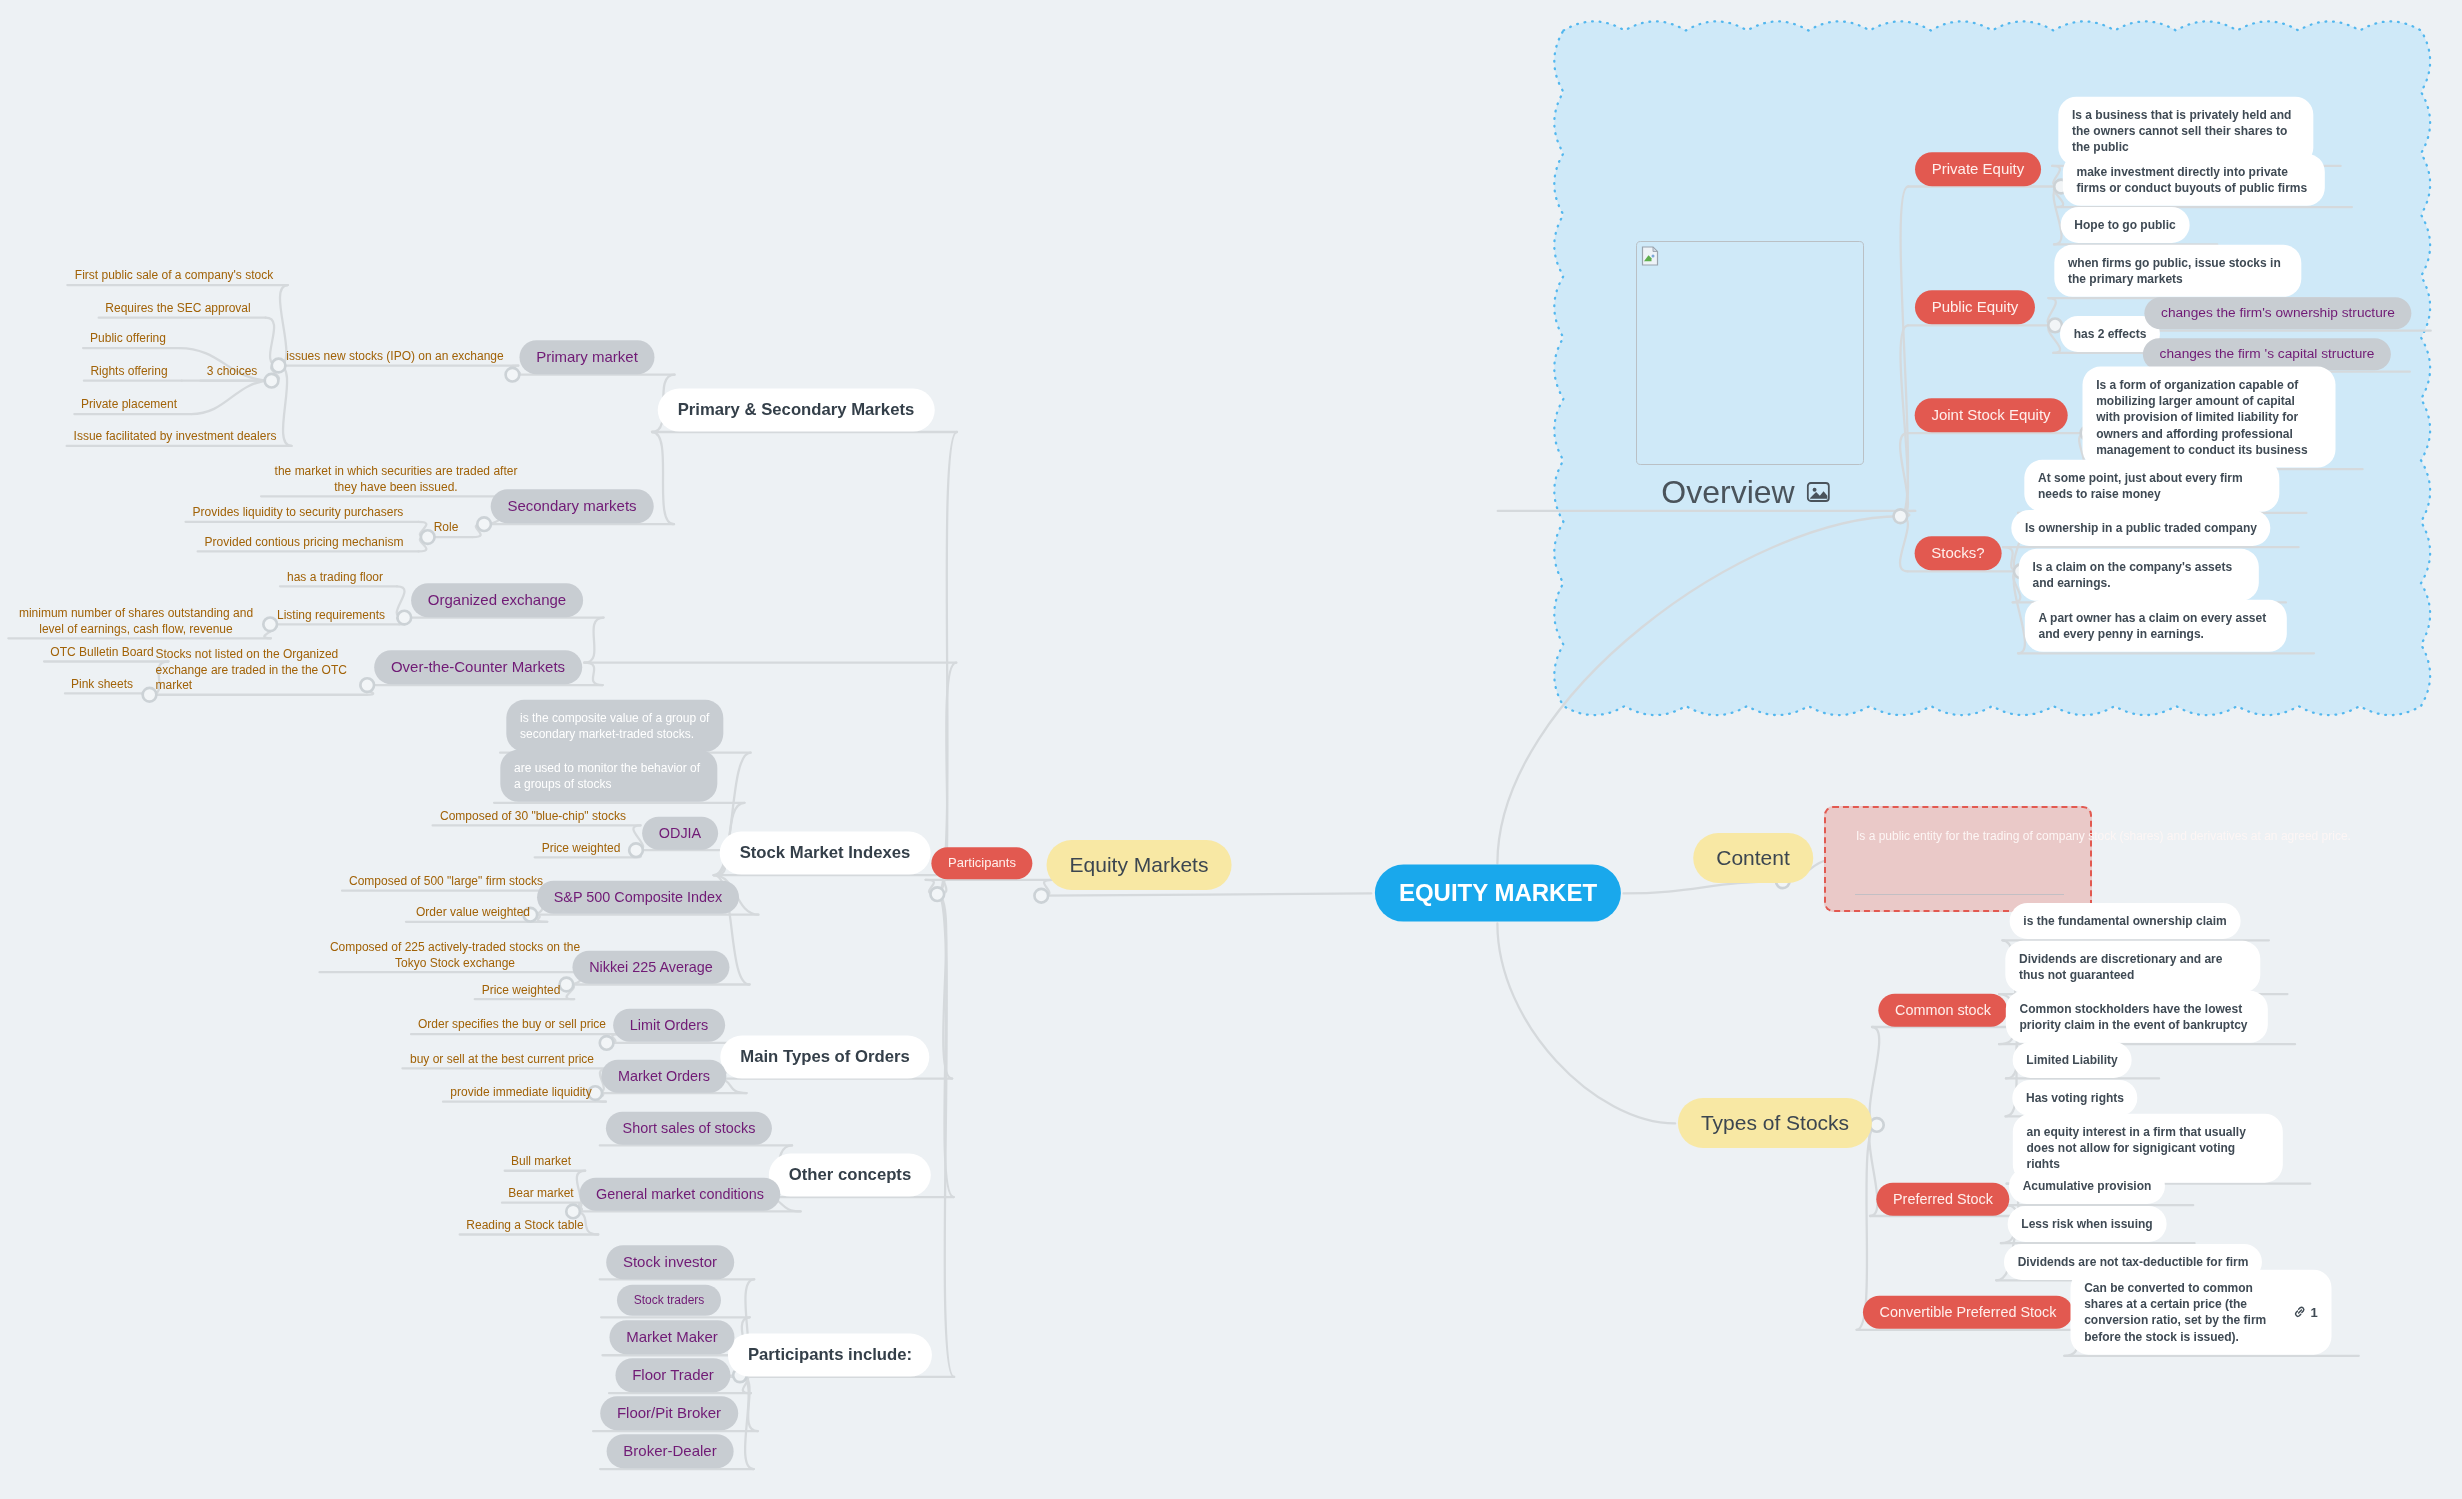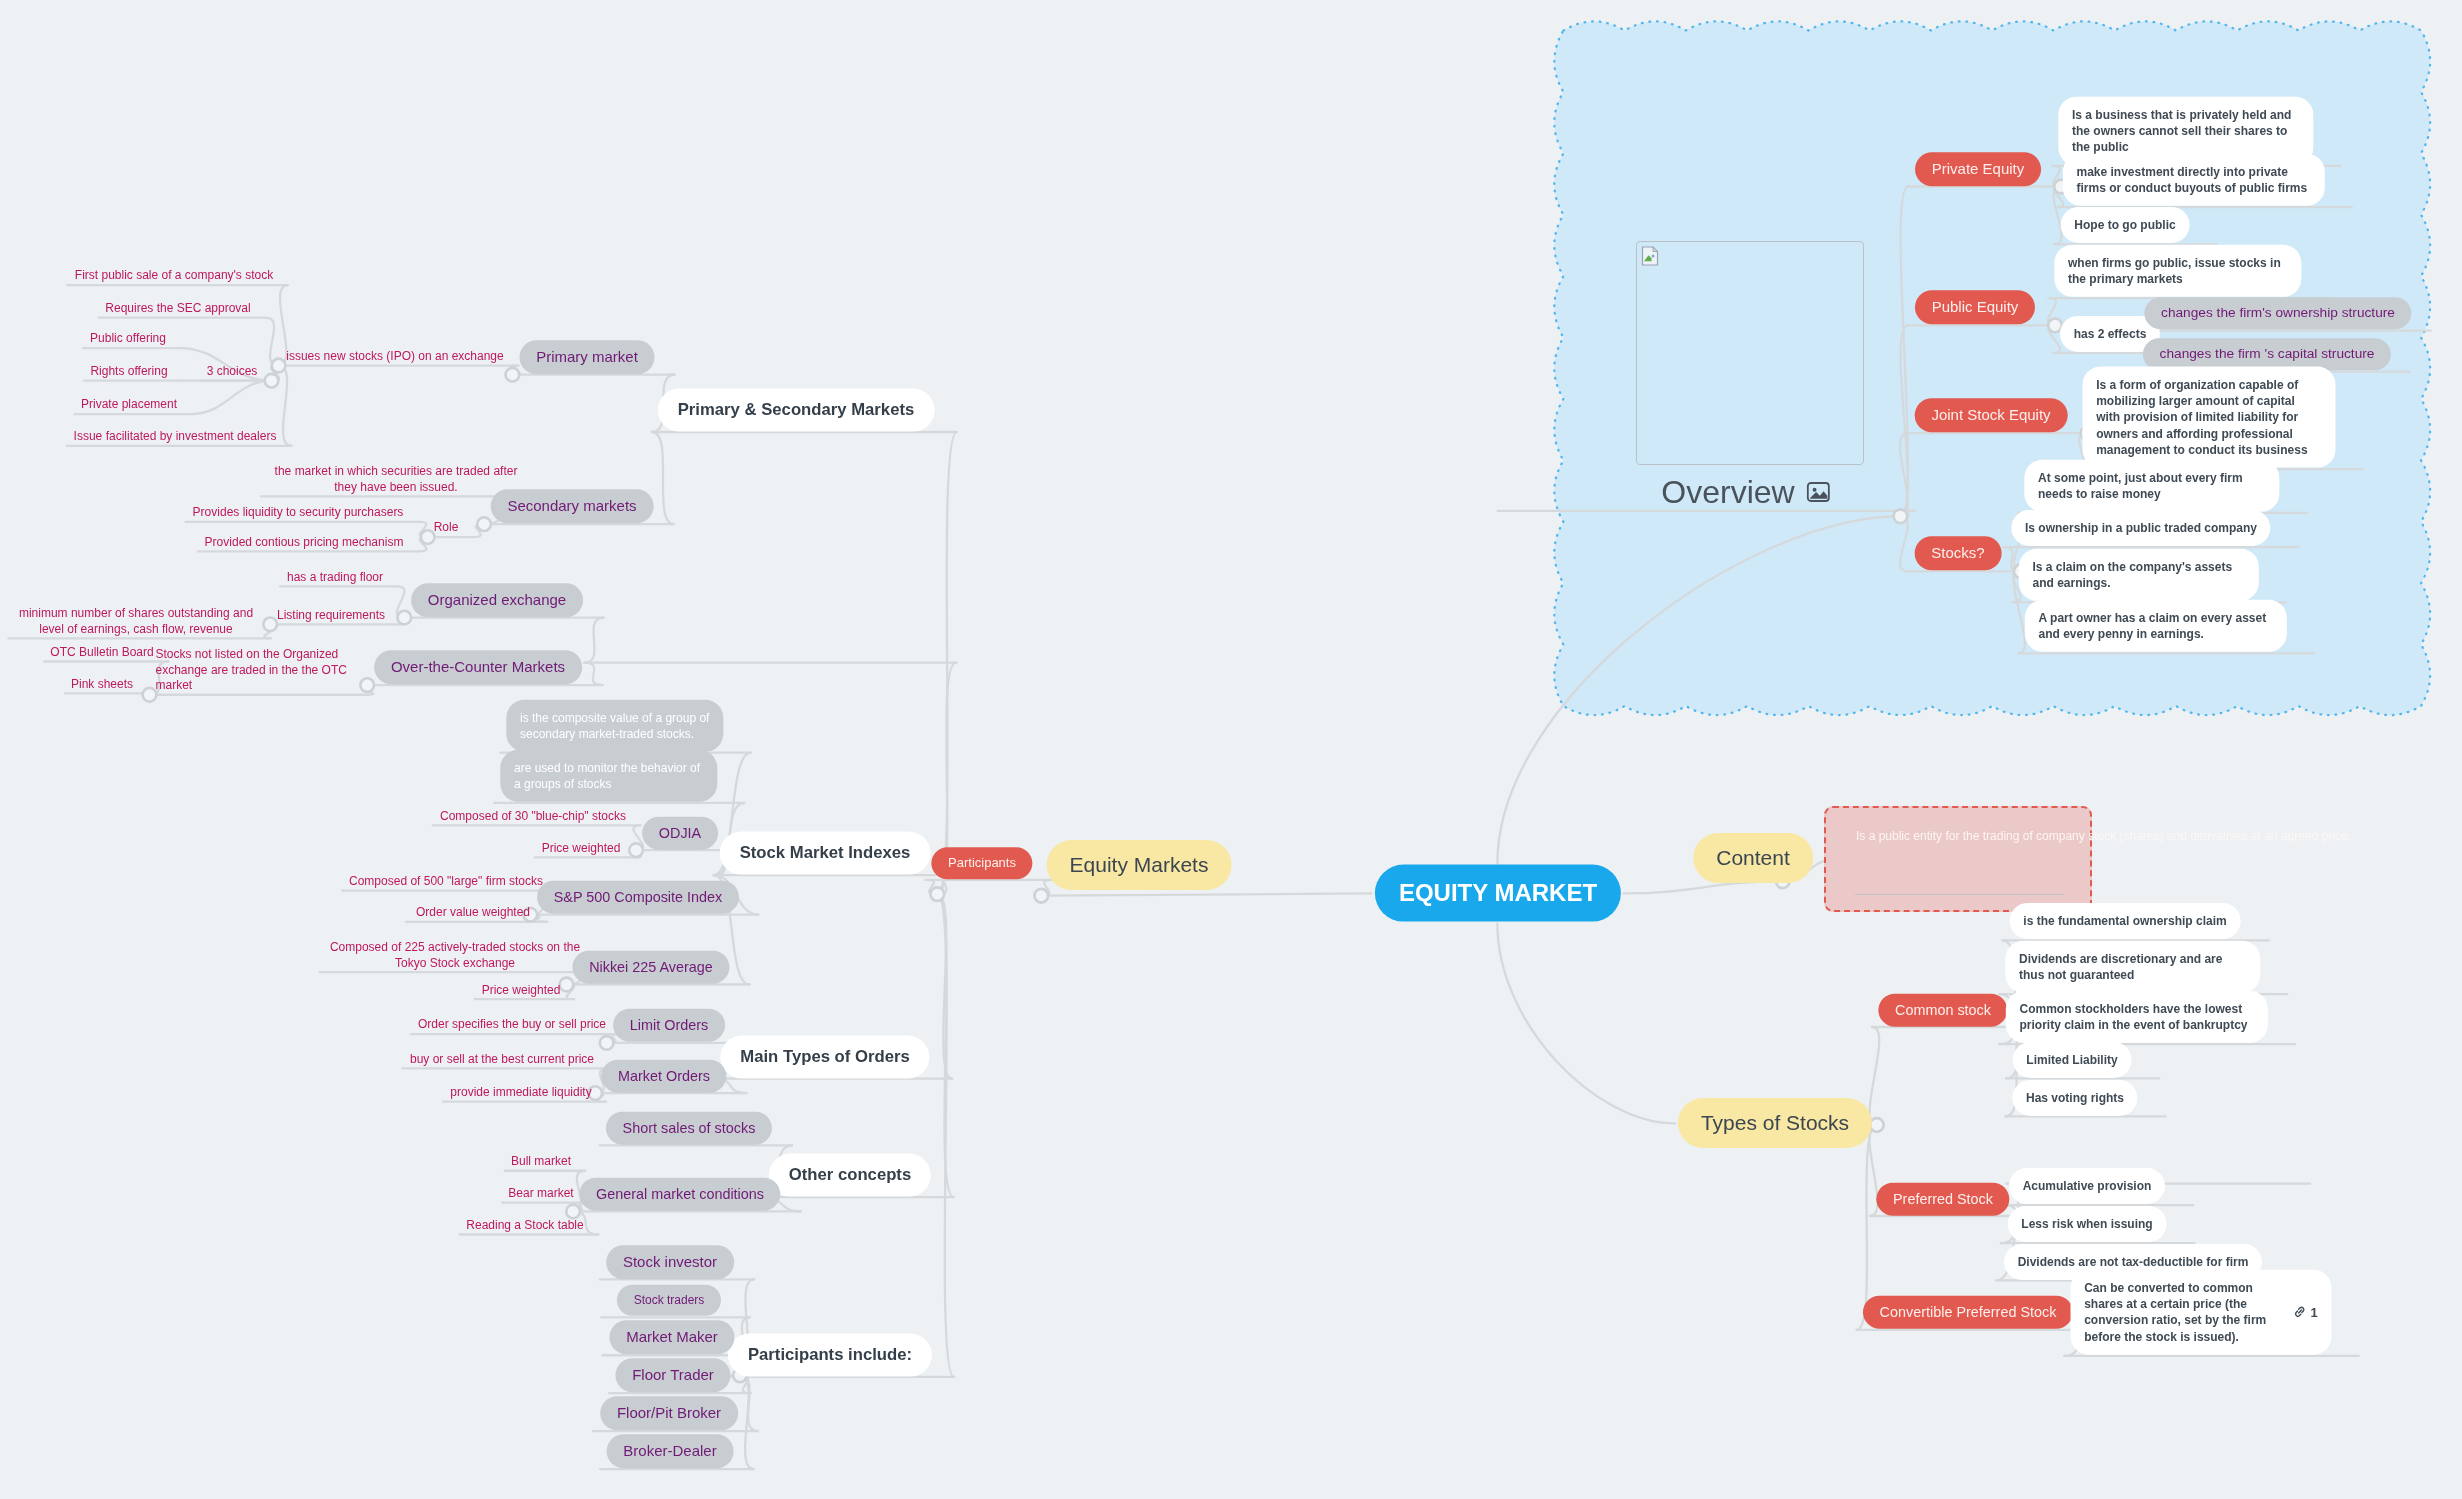--- a/index.html
+++ b/index.html
@@ -4,21 +4,21 @@
 <title>EQUITY MARKET</title>
 <style>
   html,body{margin:0;padding:0;}
   body{width:2462px;height:1500px;background:#edf1f4;position:relative;overflow:hidden;
        font-family:"Liberation Sans",sans-serif;}
   #canvas{position:absolute;inset:0;width:2462px;height:1500px;}
   #wires{position:absolute;inset:0;z-index:1;}
   .node{position:absolute;transform:translate(-50%,-50%);z-index:2;white-space:nowrap;
         font-family:"Liberation Sans",sans-serif;}
   .wrap{white-space:normal;}
-  .label{font-size:12px;color:#be185d;text-align:center;line-height:1.3;}
+  .label{font-size:12px;color:#a16207;text-align:center;line-height:1.3;}
   .biglabel{font-size:32px;color:#4a535b;display:flex;align-items:center;gap:12px;}
   .pill-gray{background:#c8cdd2;color:#701a75;font-size:14.4px;padding:8.3px 16.7px;border-radius:24px;}
   .pill-red{background:#e25950;color:#ffefec;font-size:15px;padding:8.3px 16.7px;border-radius:24px;}
   .topic{background:#ffffff;color:#343f49;font-weight:700;font-size:16.7px;padding:11.4px 20px;border-radius:23px;}
   .yellow{background:#f8e8a4;color:#3c4650;font-size:21px;padding:13px 23px;border-radius:26px;}
   .root{background:#19a8ec;color:#ffffff;font-weight:700;font-size:24px;padding:14.4px 24px;border-radius:29px;}
   .bubble-white{background:#ffffff;color:#3f4a54;font-weight:700;font-size:12px;padding:10px 13.7px;
         border-radius:18px;text-align:left;line-height:1.35;}
   .bubble-gray{background:#c8cdd2;color:#ffffff;font-size:12px;padding:10px 13.7px;
         border-radius:18px;text-align:left;line-height:1.35;}
@@ -338,20 +338,21 @@
     <div class="node yellow" style="left: 1753px; top: 858px;"><span>Content</span></div>
     <div class="node pinknote" style="left: 1958px; top: 859px; width: 268px; height: 106px;"><span>Is a public entity for the trading of company stock (shares) and derivatives at an agreed price.</span><span class="divider"></span></div>
     <div class="node yellow" style="left: 1775px; top: 1123px;"><span>Types of Stocks</span></div>
     <div class="node pill-red" style="left: 1943px; top: 1010px; font-size: 14.4px;"><span>Common stock</span></div>
     <div class="node bubble-white" style="left: 2125px; top: 921px;"><span>is the fundamental ownership claim</span></div>
     <div class="node bubble-white wrap" style="left: 2133px; top: 967px; max-width: 228px;"><span>Dividends are discretionary and are thus not guaranteed</span></div>
     <div class="node bubble-white wrap" style="left: 2137px; top: 1017px; max-width: 235px;"><span>Common stockholders have the lowest priority claim in the event of bankruptcy</span></div>
     <div class="node bubble-white" style="left: 2072px; top: 1060px;"><span>Limited Liability</span></div>
     <div class="node bubble-white" style="left: 2075px; top: 1098px;"><span>Has voting rights</span></div>
     <div class="node pill-red" style="left: 1943px; top: 1199px; font-size: 14.4px;"><span>Preferred Stock</span></div>
+    <div class="node bubble-white wrap" style="left: 2148px; top: 1148px; max-width: 243px;"><span>an equity interest in a firm that usually does not allow for signigicant voting rights</span></div>
     <div class="node bubble-white" style="left: 2087px; top: 1186px;"><span>Acumulative provision</span></div>
     <div class="node bubble-white" style="left: 2087px; top: 1224px;"><span>Less risk when issuing</span></div>
     <div class="node bubble-white" style="left: 2133px; top: 1262px;"><span>Dividends are not tax-deductible for firm</span></div>
     <div class="node pill-red" style="left: 1968px; top: 1312px; font-size: 14.4px;"><span>Convertible Preferred Stock</span></div>
     <div class="node bubble-white wrap flexline" style="left: 2201px; top: 1312px; max-width: 235px;">
       <span>Can be converted to common shares at a certain price (the conversion ratio, set by the firm before the stock is issued).</span>
       <span class="badge">
         <svg width="14.4" height="14.4" viewBox="0 0 20 20">
           <path d="M8.5 11.5 L12.5 7.5 M7 9 L5 11 a3.2 3.2 0 0 0 4.5 4.5 L11.5 13.5 M13 11 L15 9 a3.2 3.2 0 0 0 -4.5 -4.5 L8.5 6.5" fill="none" stroke="#3f4a54" stroke-width="2" stroke-linecap="round"></path>
         </svg>

